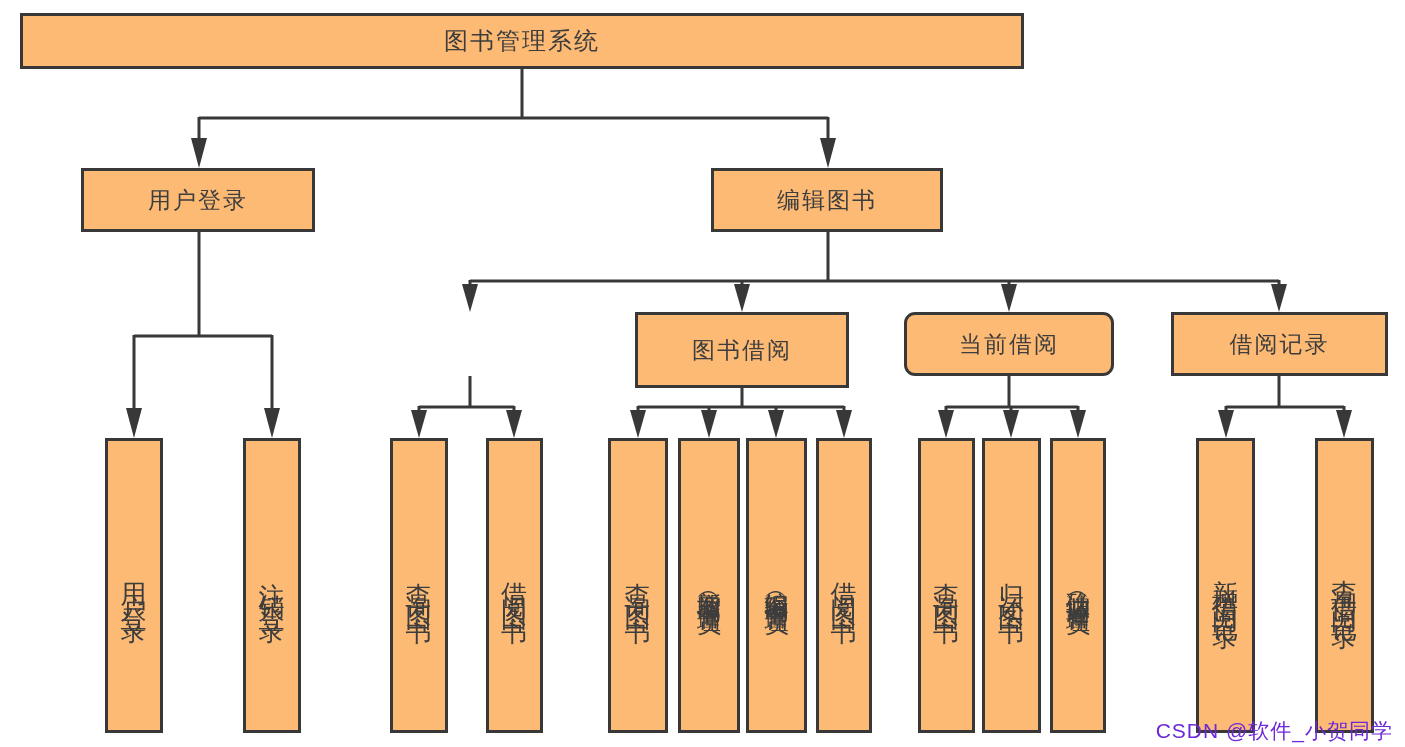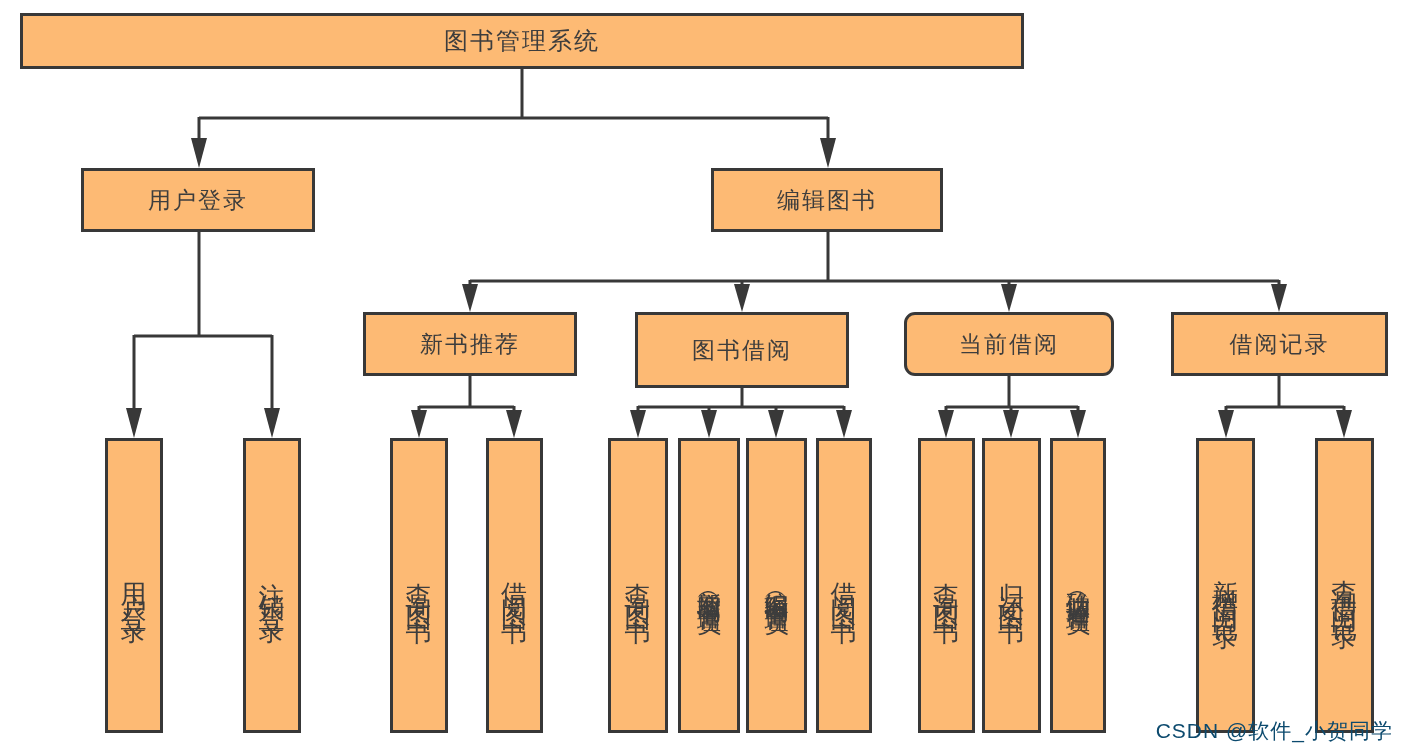--- a/index.html
+++ b/index.html
@@ -56,21 +56,21 @@
   }
   .vbox.long span {
     font-size: 24px;
     letter-spacing: 3px;
   }
   .watermark {
     position: absolute;
     right: 12px;
     bottom: 2px;
     font-size: 21px;
-    color: #0c4a6e;
+    color: #6d28d9;
     letter-spacing: 1px;
     white-space: nowrap;
   }
 </style>
 </head>
 <body>
 
 <div class="canvas">
 
   <svg class="connectors" viewBox="0 0 1405 747" xmlns="http://www.w3.org/2000/svg">
@@ -117,23 +117,20 @@
     <span>图书管理系统</span>
   </div>
 
   <div class="node hbox" style="left:81px; top:168px; width:234px; height:64px;">
     <span>用户登录</span>
   </div>
   <div class="node hbox" style="left:711px; top:168px; width:232px; height:64px;">
     <span>编辑图书</span>
   </div>
 
-  <div class="node hbox" style="left:363px; top:312px; width:214px; height:64px;">
-    <span>新书推荐</span>
-  </div>
   <div class="node hbox" style="left:635px; top:312px; width:214px; height:76px;">
     <span>图书借阅</span>
   </div>
   <div class="node hbox" style="left:904px; top:312px; width:210px; height:64px;border-radius:11px;">
     <span>当前借阅</span>
   </div>
   <div class="node hbox" style="left:1171px; top:312px; width:217px; height:64px;">
     <span>借阅记录</span>
   </div>
 

